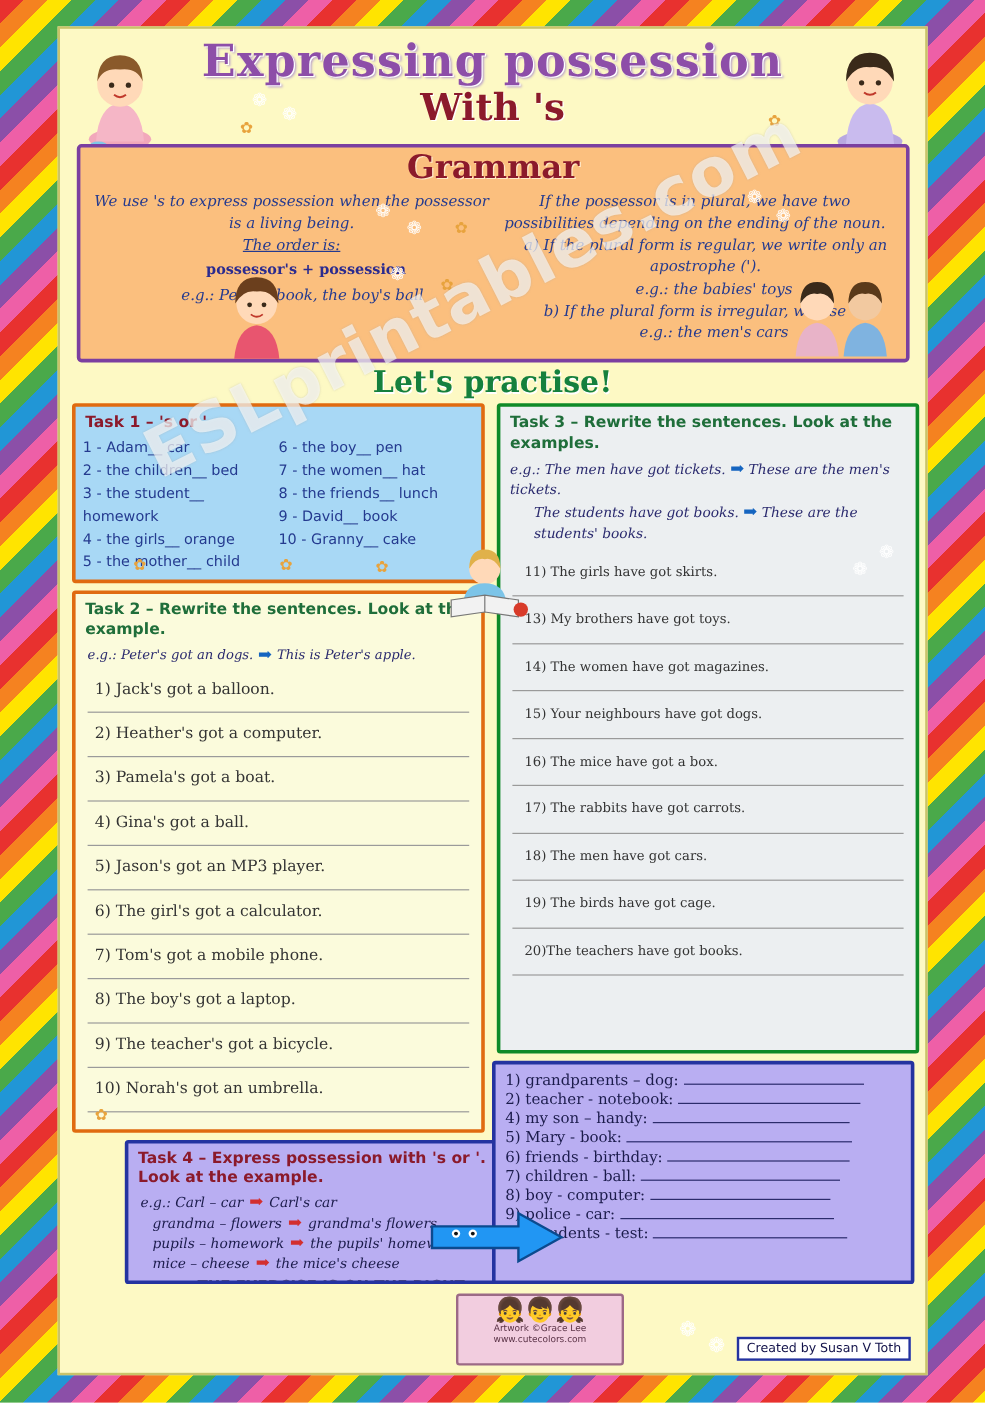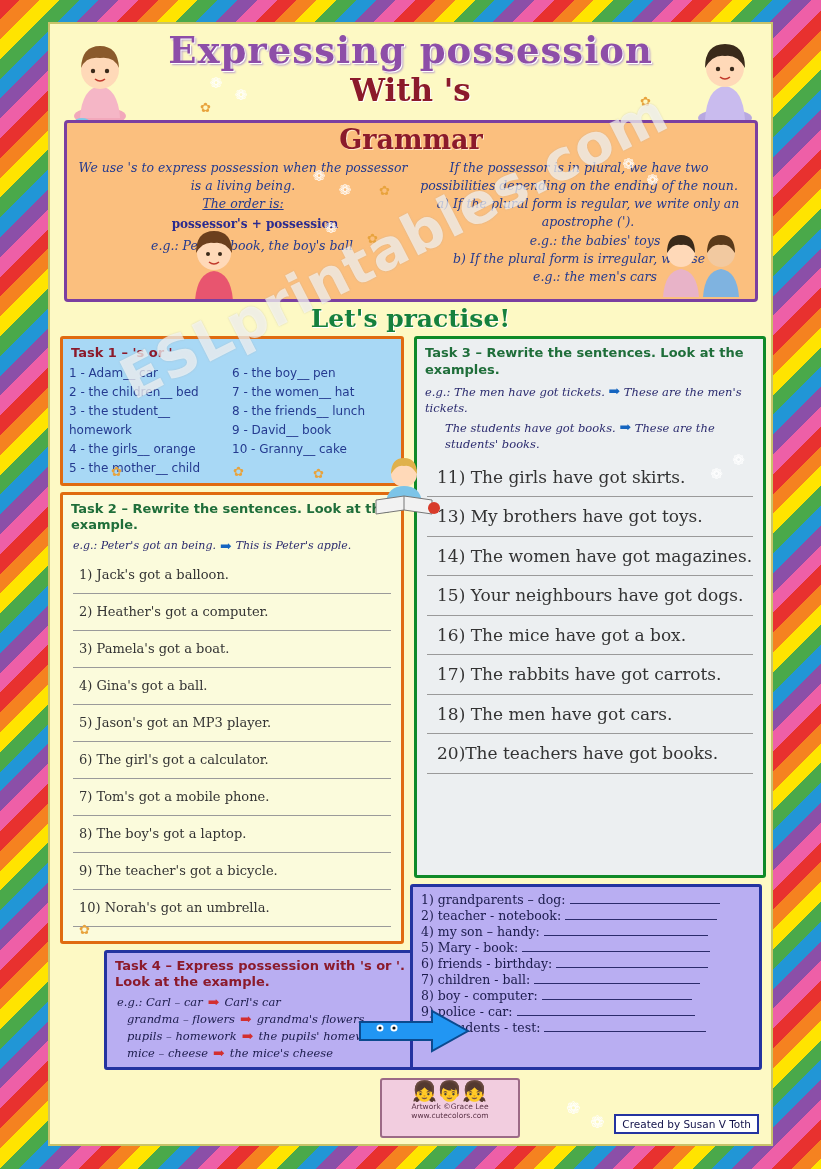--- a/index.html
+++ b/index.html
@@ -86,21 +86,21 @@
     border-bottom:1px solid #9a9a9a;height:36px;line-height:36px;
     font-family:"DejaVu Serif",serif;font-size:13px;color:#333;padding-left:6px;
   }
   
   #task3{left:364px;top:312px;width:352px;height:542px;background:#eceff1;border:3px solid #0f8a28;}
   #task3 .task-head{color:#1f6e3a;padding:6px 6px 2px 8px;line-height:1.3;}
   .t3-eg{font-family:"DejaVu Serif",serif;font-style:italic;font-size:11.5px;
     color:#2a2a6e;padding:1px 8px;line-height:1.35;}
   .t3-list{padding:0 10px;margin-top:4px;}
   .t3-item{border-bottom:1px solid #9a9a9a;height:38.5px;line-height:38.5px;
-    font-family:"DejaVu Serif",serif;font-size:17px;color:#333;padding-left:10px;}
+    font-family:"DejaVu Serif",serif;font-size:11px;color:#333;padding-left:10px;}
   
   #task5{left:360px;top:860px;width:352px;height:186px;background:#b9aef2;border:3px solid #2433a0;}
   .t5-line{font-family:"DejaVu Serif",serif;font-size:12.5px;color:#1b1b4b;
     padding:1px 0 0 8px;white-space:nowrap;}
   .dots{border-bottom:1px solid #2b2b6b;display:inline-block;height:11px;}
   
   #task4{left:10px;top:926px;width:344px;height:120px;background:#b9aef2;border:3px solid #2433a0;margin-left:44px;}
   #task4 .task-head{color:#8b1a2b;padding:5px 6px 2px 8px;line-height:1.25;}
   .t4-line{font-family:"DejaVu Serif",serif;font-style:italic;font-size:11.5px;
     color:#1b1b4b;padding:1px 0 0 10px;display:flex;align-items:center;gap:5px;}
@@ -238,21 +238,21 @@
         </div>
       </div>
       <span class="butterfly" style="left:48px;bottom:4px;">✿</span>
       <span class="butterfly" style="left:170px;bottom:4px;">✿</span>
       <span class="butterfly" style="left:250px;bottom:2px;">✿</span>
     </div>
 
     <div class="box" id="task2">
       <div class="task-head">Task 2 – Rewrite the sentences. Look at the example.</div>
       <div class="eg-line">
-        <span>e.g.: Peter's got an being.</span>
+        <span>e.g.: Peter's got an dogs.</span>
         <span class="arrow">➡</span>
         <span>This is Peter's apple.</span>
       </div>
       <div class="linelist">
         <div class="lineitem">1)  Jack's got a balloon.</div>
         <div class="lineitem">2)  Heather's got a computer.</div>
         <div class="lineitem">3)  Pamela's got a boat.</div>
         <div class="lineitem">4)  Gina's got a ball.</div>
         <div class="lineitem">5)  Jason's got an MP3 player.</div>
         <div class="lineitem">6)  The girl's got a calculator.</div>
@@ -277,20 +277,21 @@
         <span>These are the students' books.</span>
       </div>
       <div class="t3-list">
         <div class="t3-item">11)  The girls have got skirts.</div>
         <div class="t3-item">13) My brothers have got toys.</div>
         <div class="t3-item">14) The women have got magazines.</div>
         <div class="t3-item">15) Your neighbours have got dogs.</div>
         <div class="t3-item">16) The mice have got a box.</div>
         <div class="t3-item">17) The rabbits have got carrots.</div>
         <div class="t3-item">18) The men have got cars.</div>
+        <div class="t3-item">19) The birds have got cage.</div>
         <div class="t3-item">20)The teachers have got books.</div>
       </div>
       <span class="flower" style="right:18px;top:112px;color:#fff;">❁</span>
       <span class="flower" style="right:40px;top:126px;color:#fff;">❁</span>
     </div>
 
     <div class="deco-girl" style="left:318px;top:432px;z-index:5;">
       <svg width="74" height="64" viewBox="0 0 74 64">
         <circle cx="36" cy="18" r="13" fill="#ffd9b8"></circle>
         <path d="M23 18 Q23 2 36 2 Q49 2 49 18 Q43 8 36 10 Q29 8 23 18Z" fill="#e0b14a"></path>

